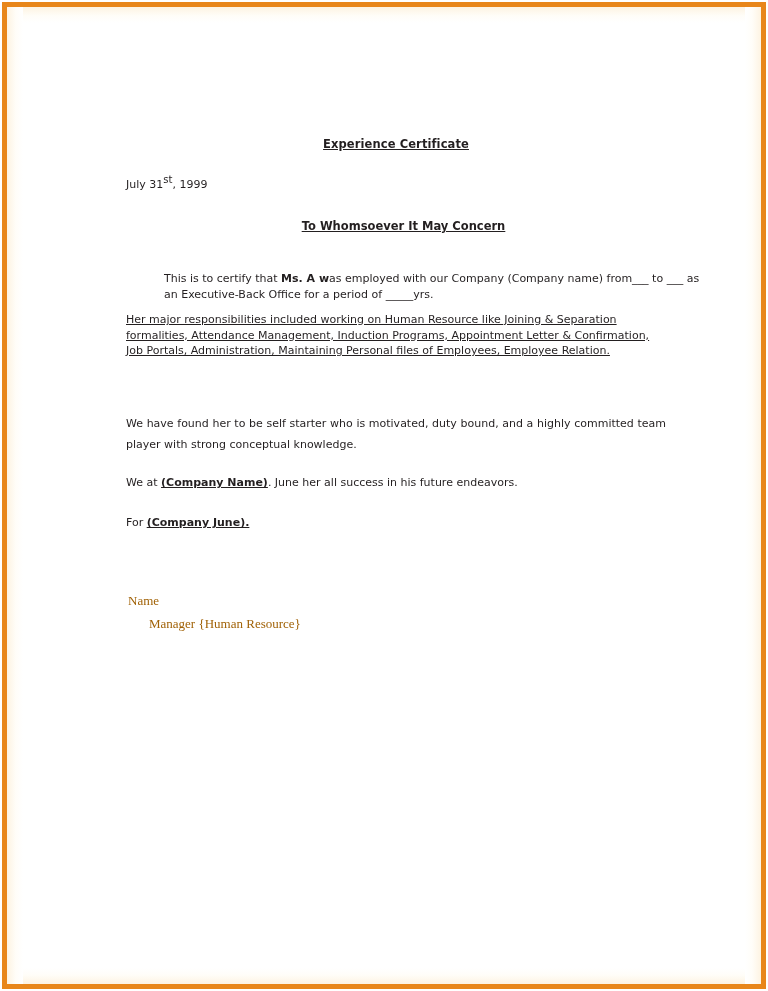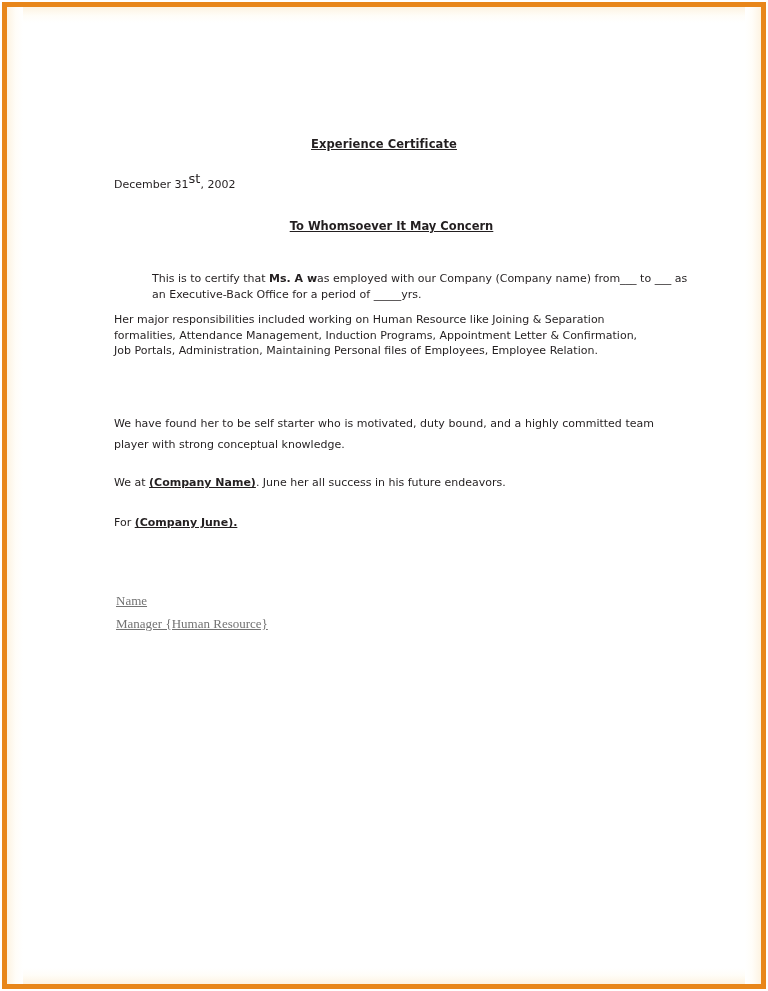--- a/index.html
+++ b/index.html
@@ -50,21 +50,21 @@
     background: linear-gradient(to right, #fdf3e2 0%, #fffdf8 55%, #ffffff 100%);
   }
   .fade-right {
     right: 7px; top: 7px; width: 16px; height: 977px;
     background: linear-gradient(to left, #fdf3e2 0%, #fffdf8 55%, #ffffff 100%);
   }
 
   
   #document-sheet {
     position: absolute;
-    left: 0;
+    left: 12px;
     top: 0;
     width: 702px;
     height: 991px;
     color: #231f20;
     padding-left: 16px;
   }
 
   .doc-title {
     position: absolute;
     left: 0;
@@ -77,21 +77,21 @@
   }
   .doc-title span { text-decoration: underline; }
 
   .doc-date {
     position: absolute;
     left: 114px;
     top: 178px;
     font-size: 11px;
   }
   .doc-date sup {
-    font-size: 13px;
+    font-size: 10px;
     vertical-align: super;
     line-height: 0;
   }
 
   .doc-salutation {
     position: absolute;
     left: 0;
     top: 219px;
     width: 735px;
     text-align: center;
@@ -113,36 +113,35 @@
     line-height: 21px;
     width: 540px;
     margin-top: 12px;
   }
   .para b { font-weight: bold; }
   .para u.cn {
     font-weight: bold;
   }
 
   .p-certify      { top: 260px; margin-left: 38px; }
-  .p-duties       { top: 301px; }
+  .p-duties       { top: 301px; text-decoration: underline; }
   .p-exposure     { top: 355px; }
   .p-selfstarter  { top: 401px; }
   .p-wish         { top: 464px; }
   .p-for          { top: 504px; }
 
   .sig-block {
     position: absolute;
     left: 116px;
     font-family: "Liberation Serif", "DejaVu Serif", serif;
     font-size: 13px;
-    color: #737373;
-    text-decoration: underline;
+    color: #a16207;
   }
   .sig-name    { top: 593px; }
-  .sig-title   { top: 616px; }
+  .sig-title   { top: 616px; margin-left: 21px; }
 </style>
 </head>
 <body>
 
 <div id="page-frame">
 
   <div class="frame-bar frame-top"></div>
   <div class="frame-bar frame-bottom"></div>
   <div class="frame-bar frame-left"></div>
   <div class="frame-bar frame-right"></div>
@@ -151,21 +150,21 @@
   <div class="fade fade-bottom"></div>
   <div class="fade fade-left"></div>
   <div class="fade fade-right"></div>
 
   <div id="document-sheet">
 
     <div class="doc-title">
       <span>Experience Certificate</span>
     </div>
 
-    <div class="doc-date"><span>December 31</span><sup>st</sup><span>, 2002</span></div>
+    <div class="doc-date"><span>July 31</span><sup>st</sup><span>, 1999</span></div>
 
     <div class="doc-salutation">
       <span>To Whomsoever It May Concern</span>
     </div>
 
     <p class="para p-certify"><span>This is to certify that </span><b>Ms. A w</b><span>as employed with our Company (Company name) from___   to ___ as an Executive-Back Office for a period of _____yrs.</span></p>
 
     <p class="para p-duties">Her major responsibilities included working on Human Resource like Joining &amp; Separation formalities, Attendance Management, Induction Programs, Appointment Letter &amp; Confirmation, Job Portals, Administration, Maintaining Personal files of Employees, Employee Relation.</p>
 
 

